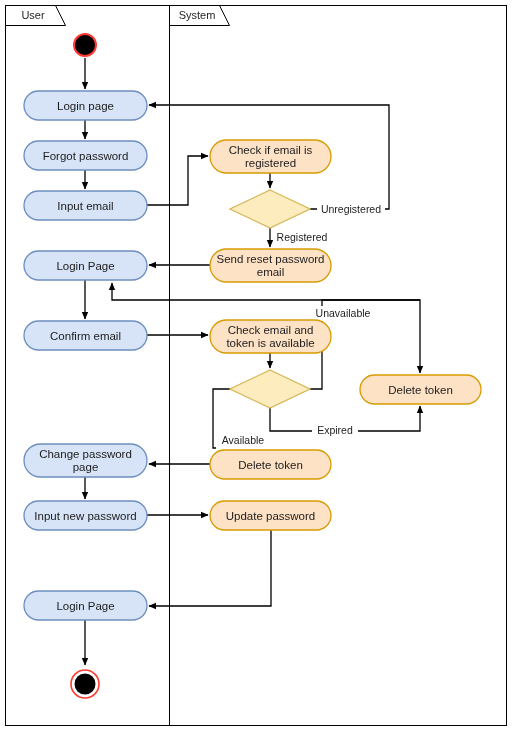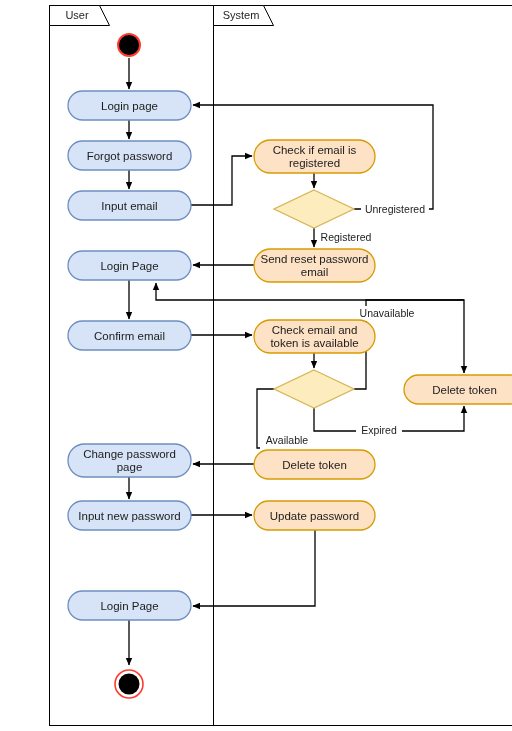--- a/index.html
+++ b/index.html
@@ -10,21 +10,20 @@
   body {
     width: 512px;
     height: 731px;
     font-family: "Liberation Sans", sans-serif;
     overflow: hidden;
   }
   #diagram-root {
     position: relative;
     width: 412px;
     height: 731px;
-    margin-left: 44px;
   }
   svg#uml {
     display: block;
     width: 512px;
     height: 731px;
   }
   .lane-border {
     fill: none;
     stroke: #000000;
     stroke-width: 1;

